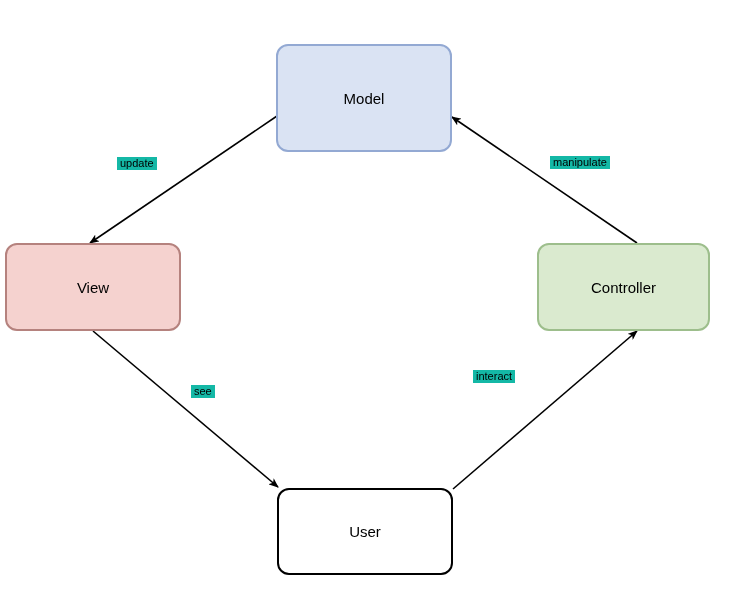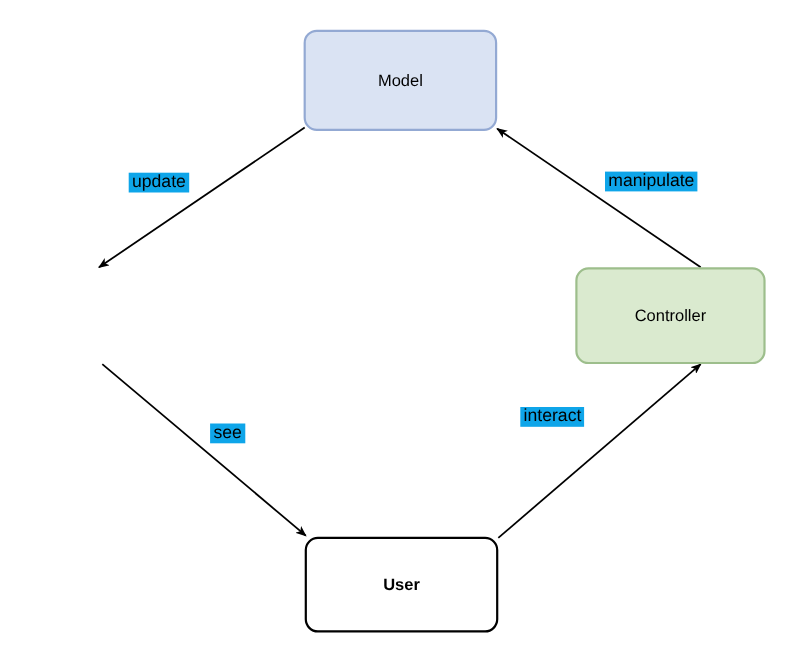--- a/index.html
+++ b/index.html
@@ -72,25 +72,25 @@
     left: 277px;
     top: 488px;
     width: 176px;
     height: 87px;
     background: #ffffff;
     border-color: #000000;
   }
   .edge-label {
     position: absolute;
     font-family: "Liberation Sans", sans-serif;
-    font-size: 16px;
+    font-size: 11px;
     line-height: 1;
     color: #000000;
     white-space: nowrap;
-    background: #0ea5e9;
+    background: #14b8a6;
     padding: 1px 3px;
   }
   #edge-label-update    { left: 117px; top: 157px; }
   #edge-label-manipulate{ left: 550px; top: 156px; }
   #edge-label-see       { left: 191px; top: 385px; text-align: right; }
   #edge-label-interact  { left: 473px; top: 370px; }
 </style>
 </head>
 <body>
 
@@ -105,30 +105,33 @@
 
     <line x1="277" y1="116" x2="90" y2="243" stroke="#000000" stroke-width="1.6" marker-end="url(#arrowhead)"></line>
 
     <line x1="637" y1="243" x2="452" y2="117" stroke="#000000" stroke-width="1.6" marker-end="url(#arrowhead)"></line>
 
     <line x1="93" y1="331" x2="278" y2="487" stroke="#000000" stroke-width="1.6" marker-end="url(#arrowhead)"></line>
 
     <line x1="453" y1="489" x2="637" y2="331" stroke="#000000" stroke-width="1.6" marker-end="url(#arrowhead)"></line>
   </svg>
 
-  <div class="node" id="node-model" style="left: 276px; top: 27px; width: 176px; height: 92px; background: rgb(218, 227, 243); border-color: rgb(147, 169, 211);">
+  <div class="node" id="node-model" style="left: 276px; top: 44px; width: 176px; height: 108px; background: rgb(218, 227, 243); border-color: rgb(147, 169, 211);">
     <span class="node-label">Model</span>
   </div>
 
+  <div class="node" id="node-view" style="left: 5px; top: 243px; width: 176px; height: 88px; background: rgb(245, 210, 207); border-color: rgb(181, 130, 126);">
+    <span class="node-label">View</span>
+  </div>
 
-  <div class="node" id="node-controller" style="left: 523px; top: 243px; width: 173px; height: 88px; background: rgb(218, 234, 207); border-color: rgb(157, 190, 140);">
+  <div class="node" id="node-controller" style="left: 537px; top: 243px; width: 173px; height: 88px; background: rgb(218, 234, 207); border-color: rgb(157, 190, 140);">
     <span class="node-label">Controller</span>
   </div>
 
-  <div class="node" id="node-user" style="left: 277px; top: 488px; width: 176px; height: 87px; background: rgb(255, 255, 255); border-color: rgb(0, 0, 0); font-weight: bold;">
+  <div class="node" id="node-user" style="left: 277px; top: 488px; width: 176px; height: 87px; background: rgb(255, 255, 255); border-color: rgb(0, 0, 0);">
     <span class="node-label">User</span>
   </div>
 
   <div class="edge-label" id="edge-label-update">update</div>
 
   <div class="edge-label" id="edge-label-manipulate">manipulate</div>
 
   <div class="edge-label" id="edge-label-see">see</div>
 
   <div class="edge-label" id="edge-label-interact">interact</div>

